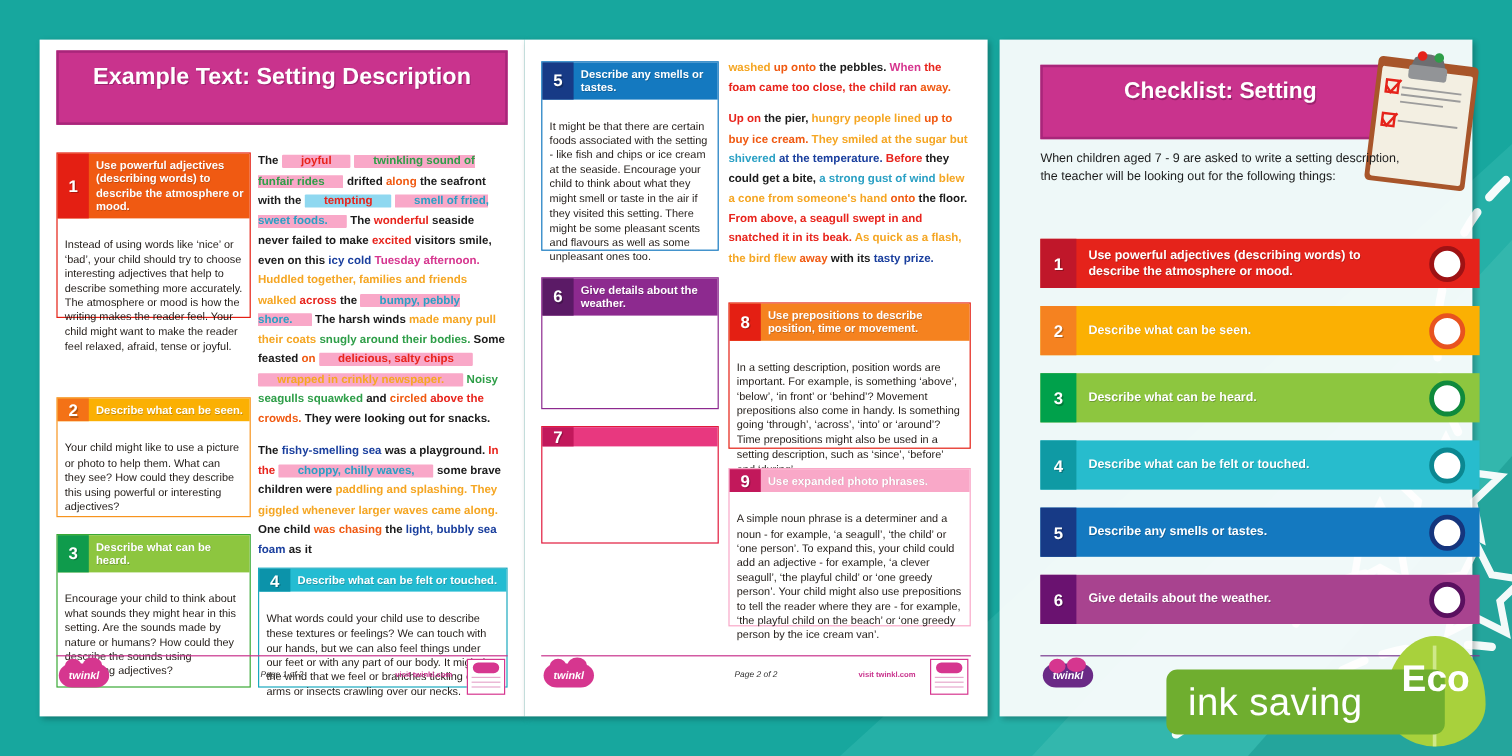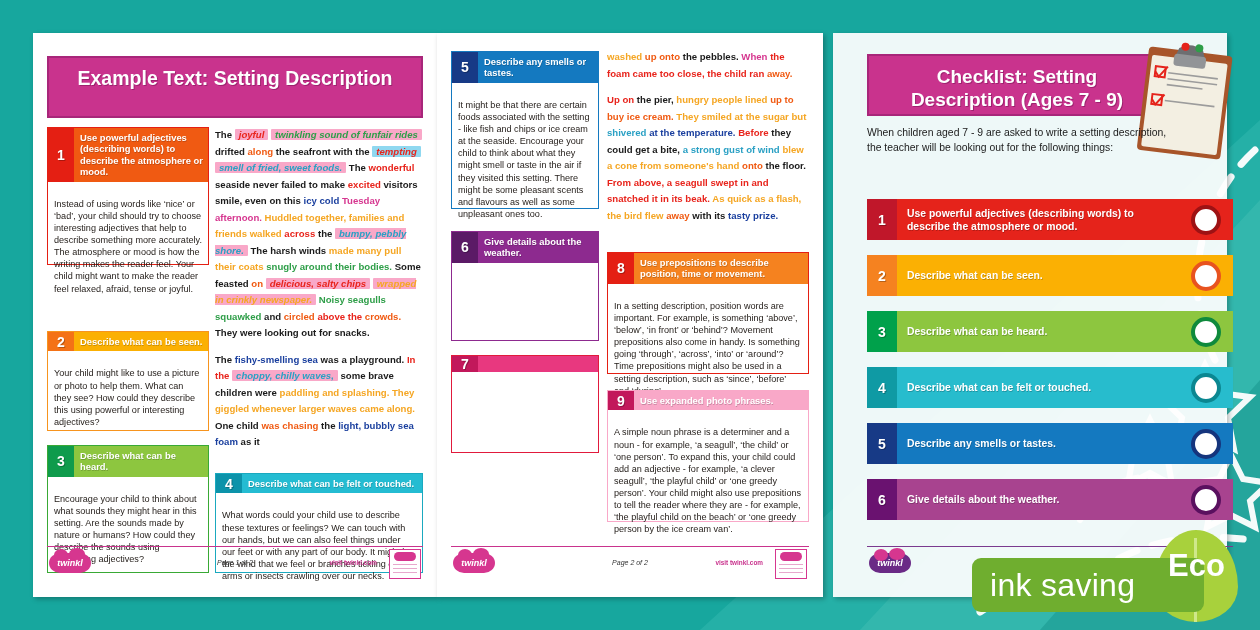--- a/index.html
+++ b/index.html
@@ -22,40 +22,40 @@
   #sheet-3{left:833px;top:33px;width:394px;height:564px;z-index:3;background:transparent;box-shadow:none;margin-left:20px;}
   #sheet-3-white{position:absolute;left:833px;top:33px;width:394px;height:564px;z-index:1;background:#ffffff;box-shadow:2px 2px 5px rgba(0,0,0,.28);opacity:.93;}
 
   
   .title-banner{
     background:#c9338d;border:2px solid #a8267a;color:#fff;
     text-align:center;font-weight:bold;line-height:1.22;
     text-shadow:1px 1px 0 rgba(120,20,85,.55);
     box-sizing:border-box;
   }
-  #title-1{position:absolute;left:14px;top:23px;width:376px;height:62px;font-size:19.5px;padding-top:9px;}
+  #title-1{position:absolute;left:14px;top:9px;width:376px;height:62px;font-size:19.5px;padding-top:9px;}
   #title-3{position:absolute;left:14px;top:21px;width:300px;height:62px;font-size:19px;padding-top:9px;}
 
   
   .nbox{position:absolute;box-sizing:border-box;border:1.6px solid;background:#fff;}
   .nbox .hdr{display:flex;align-items:stretch;color:#fff;}
   .nbox .num{
     flex:0 0 26px;display:flex;align-items:center;justify-content:center;
     font-size:14px;font-weight:bold;text-shadow:1px 1px 0 rgba(0,0,0,.25);
   }
   .nbox .htxt{
     flex:1;padding:4px 5px 4px 6px;font-size:9.4px;font-weight:bold;line-height:1.22;
     display:flex;align-items:center;text-shadow:.5px .5px 0 rgba(0,0,0,.2);
   }
   .nbox .body{padding:16px 6px 6px 6px;font-size:9.1px;line-height:1.33;color:#221c18;}
 
   
   .example{position:absolute;font-size:9.6px;line-height:1.72;color:#1b1b1b;font-weight:bold;}
   .example p{margin:0 0 10px 0;}
-  mark{padding:0 4px;border-radius:1px;font-style:italic;}
+  mark{padding:0 16px;border-radius:1px;}
 
   
   .footer{position:absolute;left:14px;right:14px;bottom:14px;height:36px;border-top:1.4px solid #c9338d;}
   .footer .pg{position:absolute;left:0;right:0;top:12px;text-align:center;font-size:7px;color:#333;font-style:italic;}
   .footer .visit{position:absolute;right:46px;top:12px;font-size:6.4px;color:#c9338d;font-weight:bold;}
   .tw-logo{
     position:absolute;left:2px;top:6px;width:42px;height:20px;background:#d6368f;
     border-radius:11px/10px;display:flex;align-items:center;justify-content:center;
     color:#fff;font-size:9px;font-weight:bold;font-style:italic;
   }
@@ -234,21 +234,20 @@
         <div class="l" style="top:18px"></div>
         <div class="l" style="top:22px"></div>
     </div>
   </div>
 </div>
 
 <div class="sheet" id="sheet-3">
 
   <div class="title-banner" id="title-3">
     <div>Checklist: Setting</div>
-    <div>Description (Ages 7 - 9)</div>
   </div>
 
   <svg id="clipboard" viewBox="0 0 92 118">
     <rect x="4" y="10" width="84" height="104" rx="4" fill="#a8552a"></rect>
     <rect x="8" y="18" width="76" height="92" rx="2" fill="#f3efe2"></rect>
     <path d="M34 8 q12 -8 24 0 l4 12 H30 Z" fill="#6d6e71"></path>
     <rect x="30" y="14" width="32" height="12" rx="3" fill="#929497"></rect>
     <circle cx="40" cy="6" r="4" fill="#e5231b"></circle>
       <circle cx="54" cy="6" r="4" fill="#2e9e48"></circle>
     <g stroke="#9c9c9c" stroke-width="1.6">

